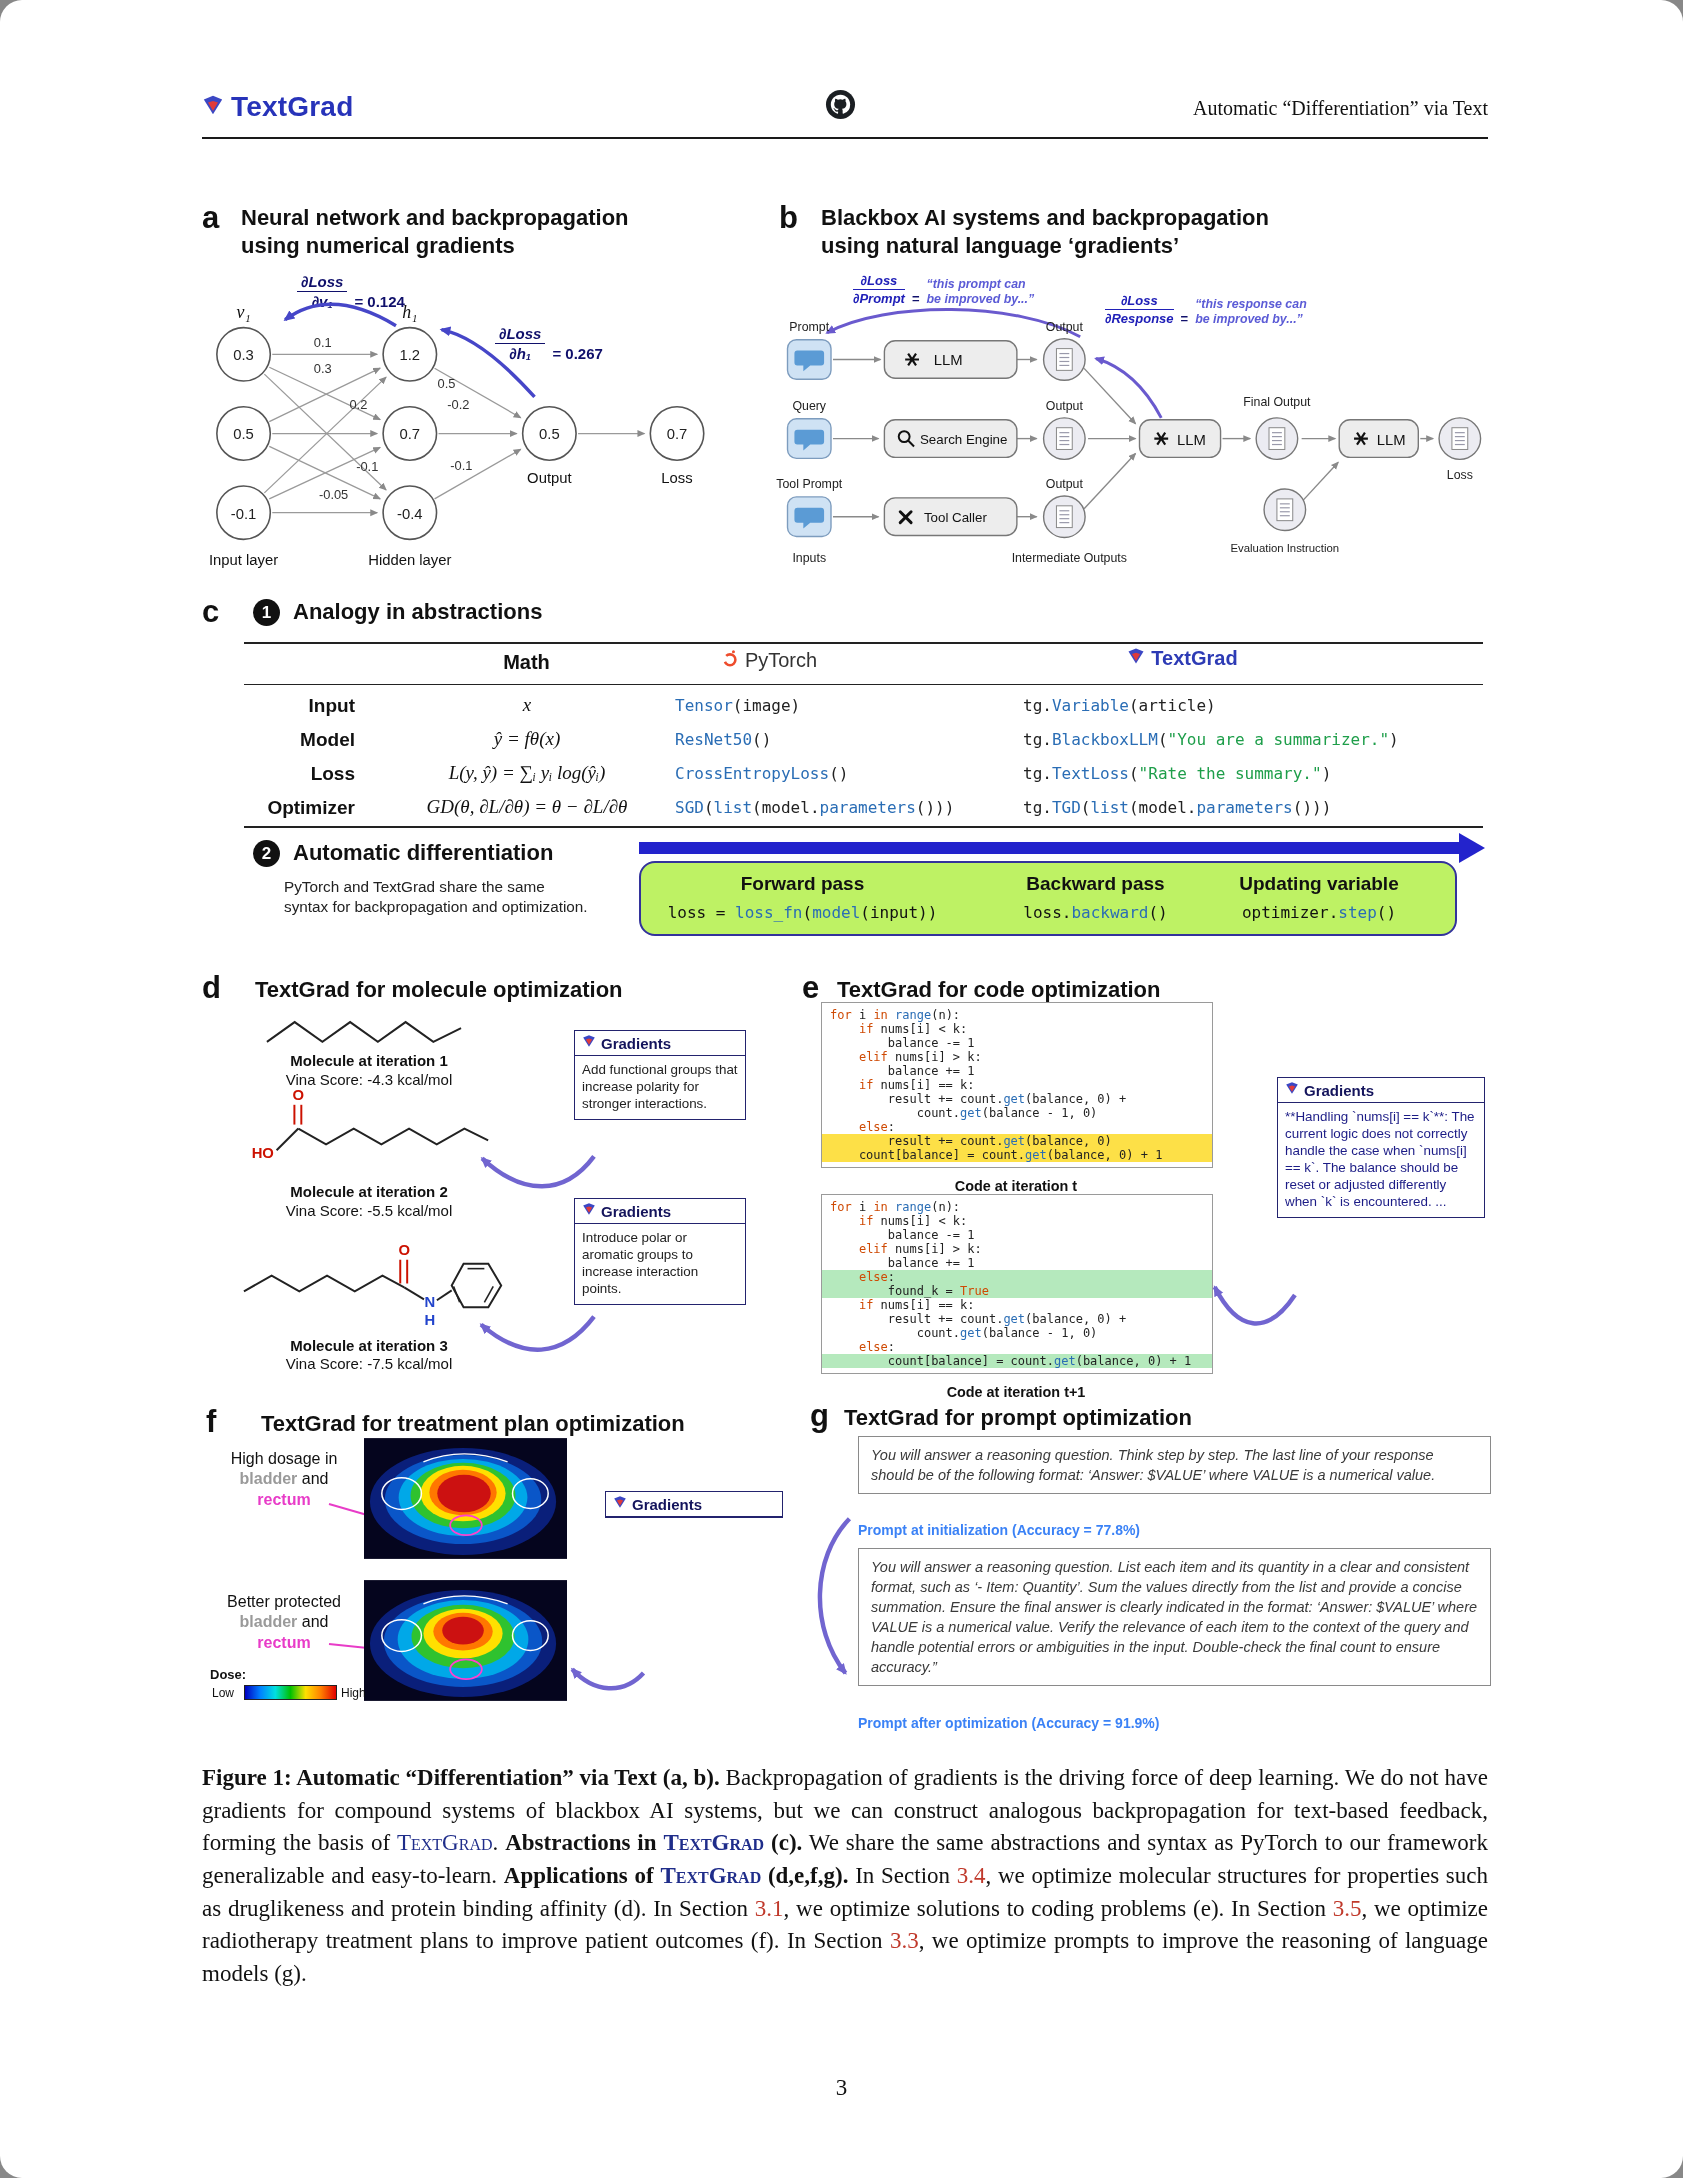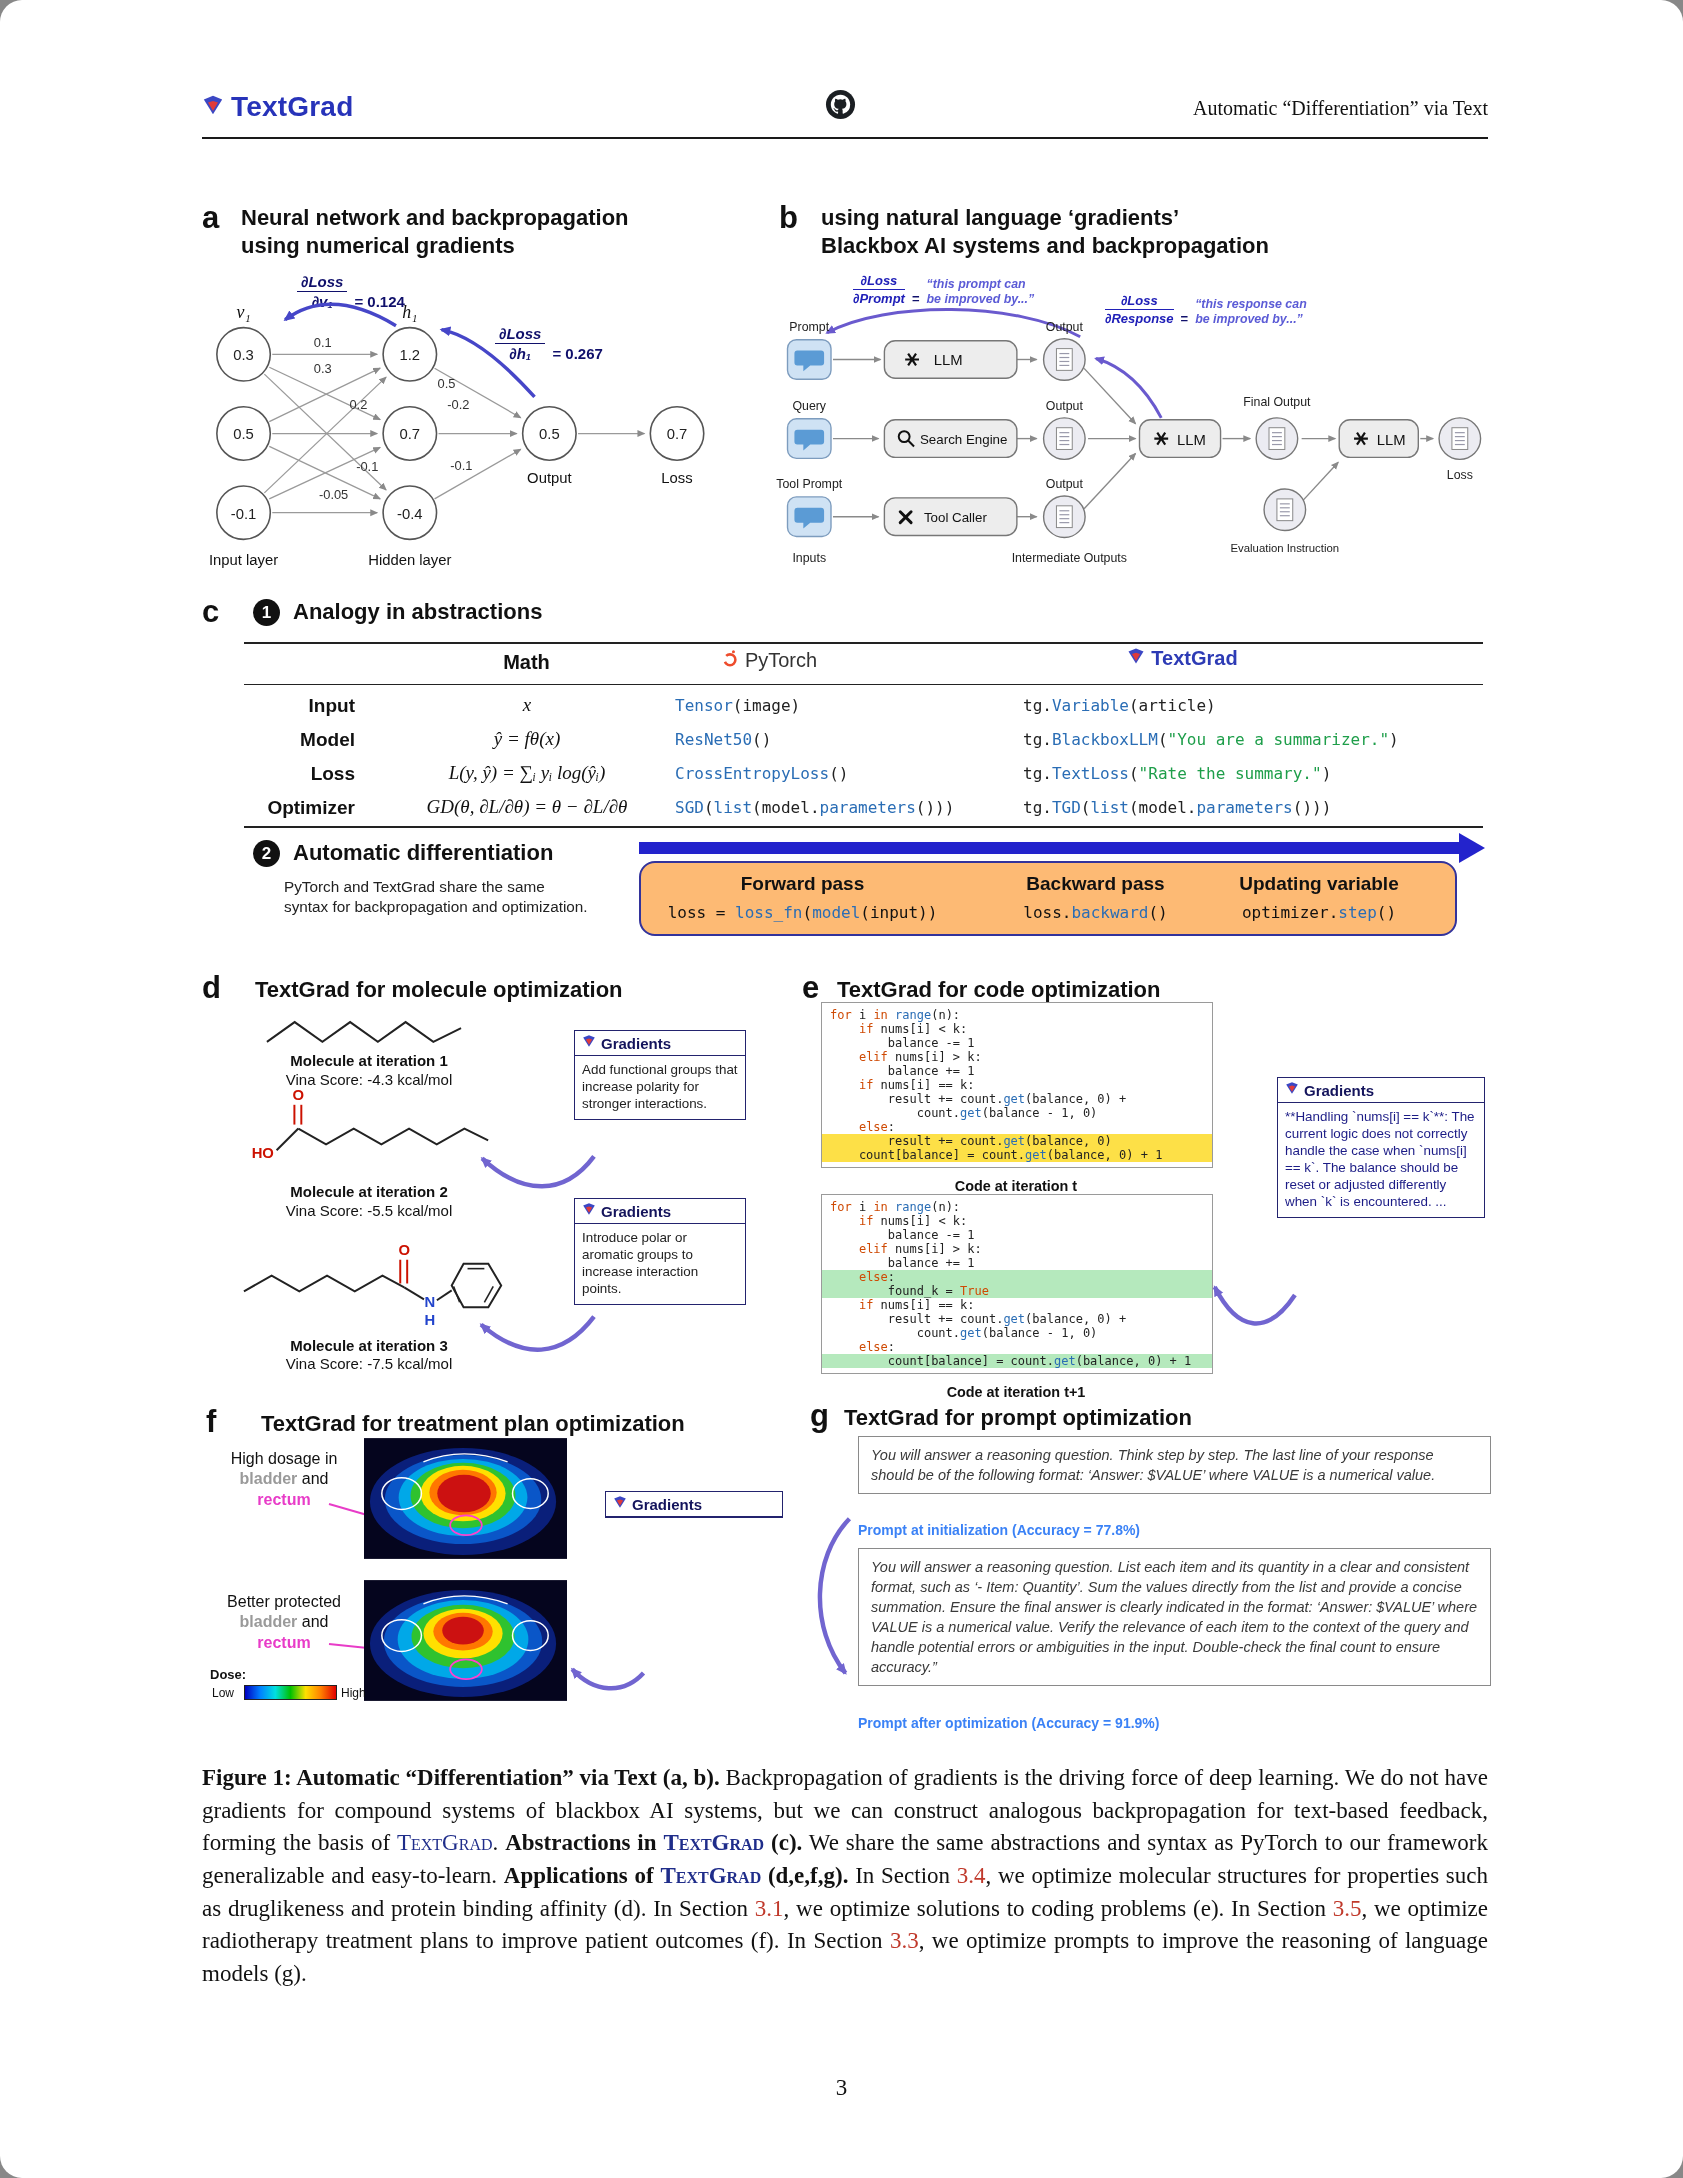--- a/index.html
+++ b/index.html
@@ -43,21 +43,21 @@
   .tok-str{color:#1e9e4a;}
   .tok-kw{color:#cf4a04;}
 
   
   .badge{width:27px;height:27px;border-radius:50%;background:#111;color:#fff;font-weight:bold;
          text-align:center;line-height:27px;font-size:17px;}
   .s2-note{font-size:15.3px;color:#222;line-height:1.32;}
   .big-arrow-body{position:absolute;background:#2323cc;height:12px;}
   .big-arrow-head{position:absolute;width:0;height:0;border-left:26px solid #2323cc;
                   border-top:15px solid transparent;border-bottom:15px solid transparent;}
-  .s2-box{position:absolute;border:2px solid #33339b;border-radius:16px;background:#fdba74;}
+  .s2-box{position:absolute;border:2px solid #33339b;border-radius:16px;background:#bef264;}
   .s2-col{position:absolute;text-align:center;}
   .s2-col .lbl{font-weight:bold;font-size:19px;color:#111;}
   .s2-col .code{font-family:"DejaVu Sans Mono",monospace;font-size:16px;margin-top:8px;white-space:nowrap;}
 
   
   .grad-box{position:absolute;background:#fff;border:1.8px solid #23236e;}
   .grad-box-header{display:flex;align-items:center;gap:5px;padding:3px 7px;border-bottom:1.5px solid #23236e;}
   .grad-box-header .gt{font-weight:bold;font-size:15px;color:#14145c;}
   .grad-box-body{padding:5px 7px 7px;font-size:13.4px;line-height:1.27;}
   .gb-dark{color:#222;}
@@ -210,22 +210,22 @@
     <text class="nn-w" x="259" y="128">-0.2</text>
     <text class="nn-w" x="262" y="190">-0.1</text>
     <text class="nn-cap" x="351" y="203">Output</text>
     <text class="nn-cap" x="480" y="203">Loss</text>
     <text class="nn-cap" x="42" y="286">Input layer</text>
     <text class="nn-cap" x="210" y="286">Hidden layer</text>
   </svg>
 
   <div class="abs panel-letter" style="left:779px;top:200px;">b</div>
   <div class="abs panel-title" style="left:821px;top:204px;width:554px;">
+    <div>Blackbox AI systems and backpropagation</div>
     <div>using natural language ‘gradients’</div>
-    <div>Blackbox AI systems and backpropagation</div>
   </div>
 
   <div class="abs frac-row" style="left:853px;top:273px;font-size:13px;">
     <span class="frac" style="color:#2020b8;">
         <span class="num">∂Loss</span>
         <span class="den">∂Prompt</span>
       </span>
     <span class="frac-eq">=</span>
     <span class="grad-quote"><span>“this prompt can</span><br><span>be improved by...”</span></span>
   </div>

